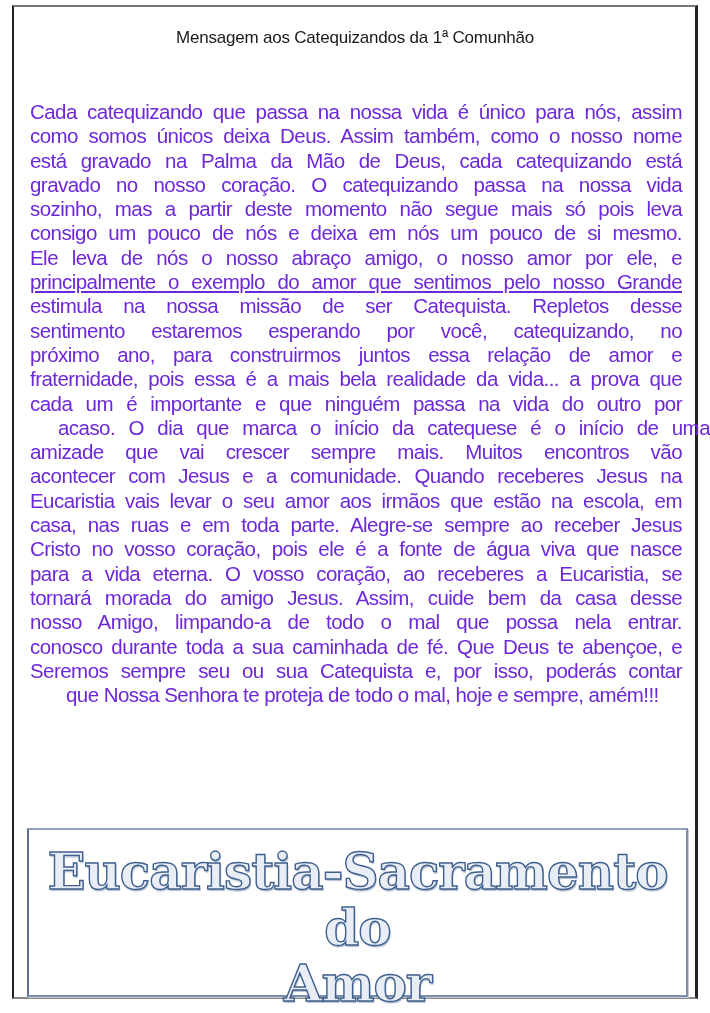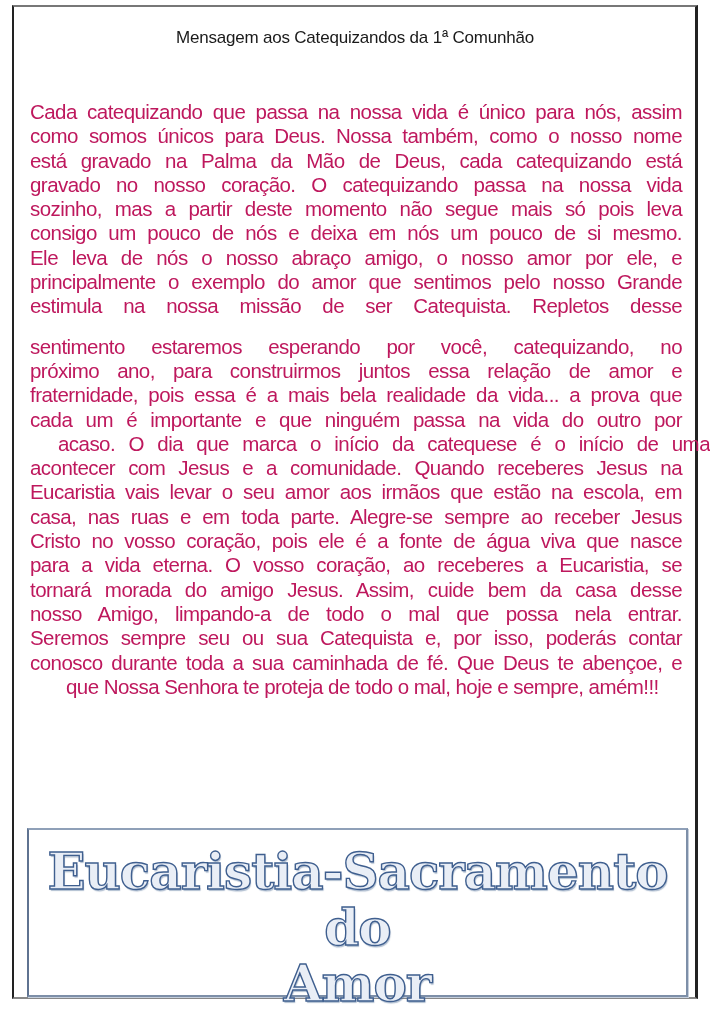--- a/index.html
+++ b/index.html
@@ -39,21 +39,21 @@
     margin-top: 8px;
   }
   .body-text {
     position: absolute;
     left: 30px;
     top: 100px;
     width: 652px;
     font-family: "Liberation Sans Narrow", "Liberation Sans", sans-serif;
     font-size: 20.5px;
     line-height: 24.3px;
-    color: #be185d;
+    color: #6d28d9;
     text-align: justify;
     letter-spacing: -0.55px;
     word-spacing: 0px;
     transform-origin: left top;
   }
   .body-text .line {
     display: block;
     text-align: justify;
     text-align-last: justify;
     white-space: nowrap;
@@ -93,42 +93,43 @@
 </style>
 </head>
 <body>
 
 <div class="page-frame"></div>
 
 <div class="doc-title">Mensagem aos Catequizandos da 1ª Comunhão</div>
 
 <div class="body-text">
   <span class="line" style="display: block; white-space: nowrap; width: 652px;">Cada catequizando que passa na nossa vida é único para nós, assim</span>
-  <span class="line" style="display: block; white-space: nowrap; width: 652px;">como somos únicos para Deus. Nossa também, como o nosso nome</span>
+  <span class="line" style="display: block; white-space: nowrap; width: 652px;">como somos únicos deixa Deus. Assim também, como o nosso nome</span>
   <span class="line" style="display: block; white-space: nowrap; width: 652px;">está gravado na Palma da Mão de Deus, cada catequizando está</span>
   <span class="line" style="display: block; white-space: nowrap; width: 652px;">gravado no nosso coração. O catequizando passa na nossa vida</span>
   <span class="line" style="display: block; white-space: nowrap; width: 652px;">sozinho, mas a partir deste momento não segue mais só pois leva</span>
   <span class="line" style="display: block; white-space: nowrap; width: 652px;">consigo um pouco de nós e deixa em nós um pouco de si mesmo.</span>
   <span class="line" style="display: block; white-space: nowrap; width: 652px;">Ele leva de nós o nosso abraço amigo, o nosso amor por ele, e</span>
-  <span class="line" style="display: block; white-space: nowrap; width: 652px;">principalmente o exemplo do amor que sentimos pelo nosso Grande</span>
+  <span class="line" style="display: block; white-space: nowrap; width: 652px; text-decoration: underline;">principalmente o exemplo do amor que sentimos pelo nosso Grande</span>
   <span class="line" style="display: block; white-space: nowrap; width: 652px;">estimula na nossa missão de ser Catequista. Repletos desse</span>
-  <span class="line" style="display: block; white-space: nowrap; width: 652px; margin-top: 16px;">sentimento estaremos esperando por você, catequizando, no</span>
+  <span class="line" style="display: block; white-space: nowrap; width: 652px;">sentimento estaremos esperando por você, catequizando, no</span>
   <span class="line" style="display: block; white-space: nowrap; width: 652px;">próximo ano, para construirmos juntos essa relação de amor e</span>
   <span class="line" style="display: block; white-space: nowrap; width: 652px;">fraternidade, pois essa é a mais bela realidade da vida... a prova que</span>
   <span class="line" style="display: block; white-space: nowrap; width: 652px;">cada um é importante e que ninguém passa na vida do outro por</span>
   <span class="line" style="display: block; white-space: nowrap; width: 652px; margin-left: 28px;">acaso. O dia que marca o início da catequese é o início de uma</span>
+  <span class="line" style="display: block; white-space: nowrap; width: 652px;">amizade que vai crescer sempre mais. Muitos encontros vão</span>
   <span class="line" style="display: block; white-space: nowrap; width: 652px;">acontecer com Jesus e a comunidade. Quando receberes Jesus na</span>
   <span class="line" style="display: block; white-space: nowrap; width: 652px;">Eucaristia vais levar o seu amor aos irmãos que estão na escola, em</span>
   <span class="line" style="display: block; white-space: nowrap; width: 652px;">casa, nas ruas e em toda parte. Alegre-se sempre ao receber Jesus</span>
   <span class="line" style="display: block; white-space: nowrap; width: 652px;">Cristo no vosso coração, pois ele é a fonte de água viva que nasce</span>
   <span class="line" style="display: block; white-space: nowrap; width: 652px;">para a vida eterna. O vosso coração, ao receberes a Eucaristia, se</span>
   <span class="line" style="display: block; white-space: nowrap; width: 652px;">tornará morada do amigo Jesus. Assim, cuide bem da casa desse</span>
   <span class="line" style="display: block; white-space: nowrap; width: 652px;">nosso Amigo, limpando-a de todo o mal que possa nela entrar.</span>
+  <span class="line" style="display: block; white-space: nowrap; width: 652px;">conosco durante toda a sua caminhada de fé. Que Deus te abençoe, e</span>
   <span class="line" style="display: block; white-space: nowrap; width: 652px;">Seremos sempre seu ou sua Catequista e, por isso, poderás contar</span>
-  <span class="line" style="display: block; white-space: nowrap; width: 652px;">conosco durante toda a sua caminhada de fé. Que Deus te abençoe, e</span>
   <span class="line last" style="display: block; white-space: nowrap; width: 652px; margin-left: 36px;">que Nossa Senhora te proteja de todo o mal, hoje e sempre, amém!!!</span>
 </div>
 
 <div class="banner-box">
   <div class="banner-title">
     <div>Eucaristia-Sacramento do</div>
     <div>Amor</div>
   </div>
 </div>
 

